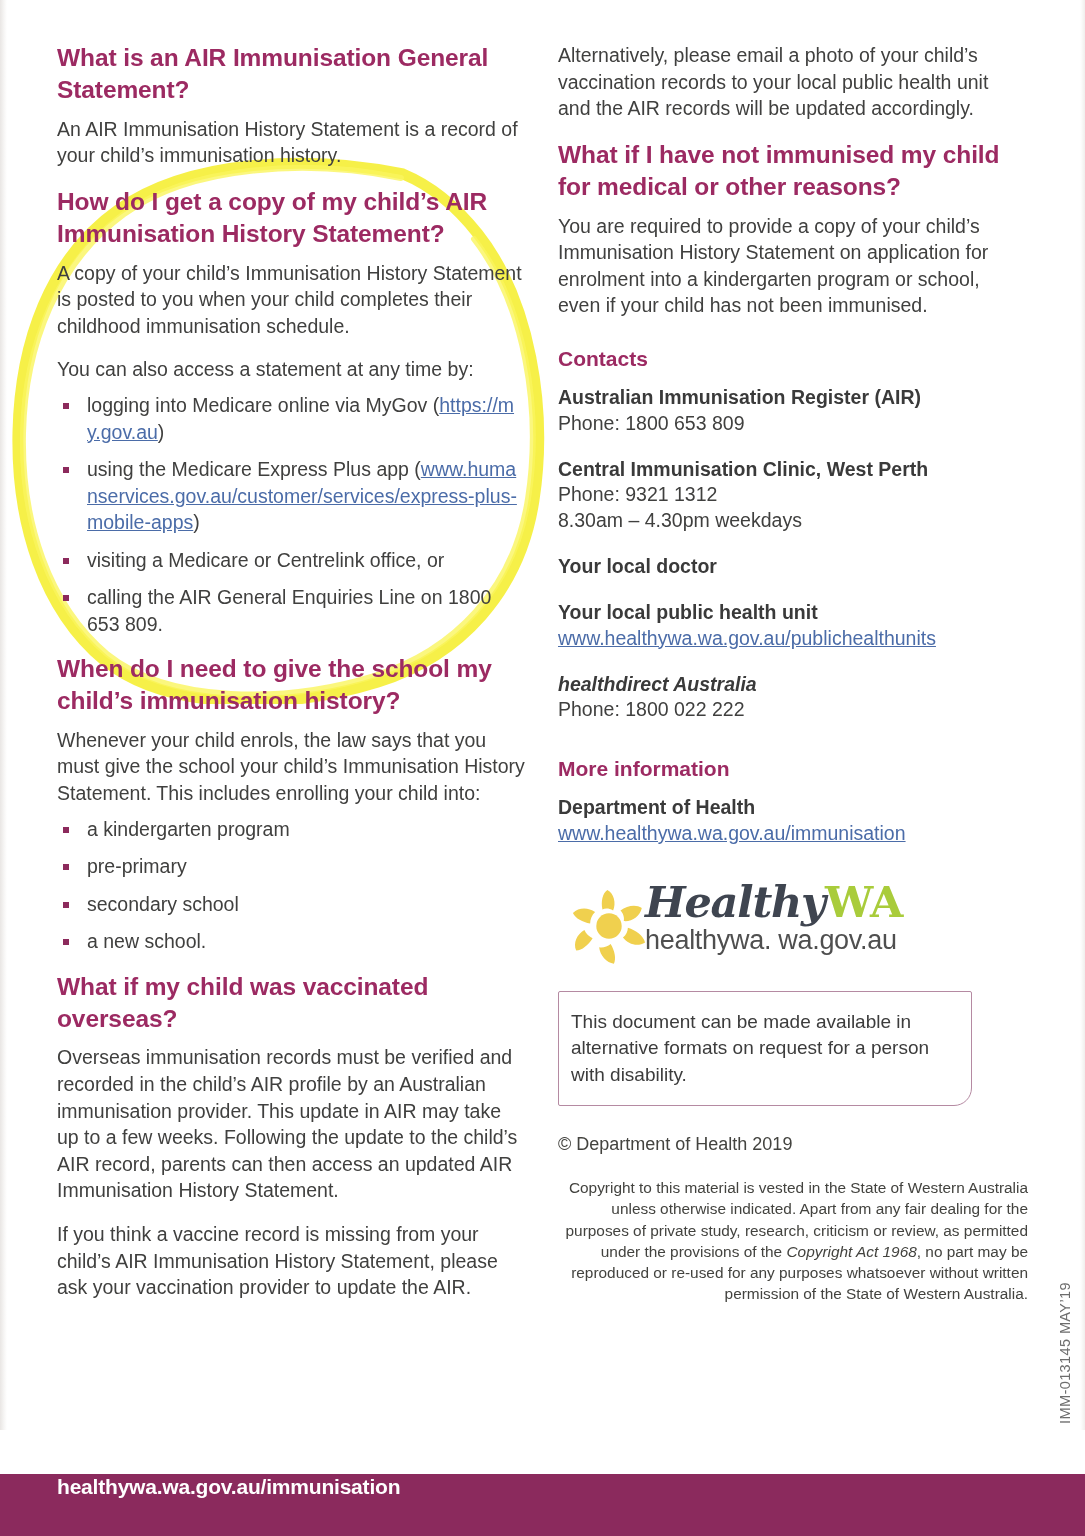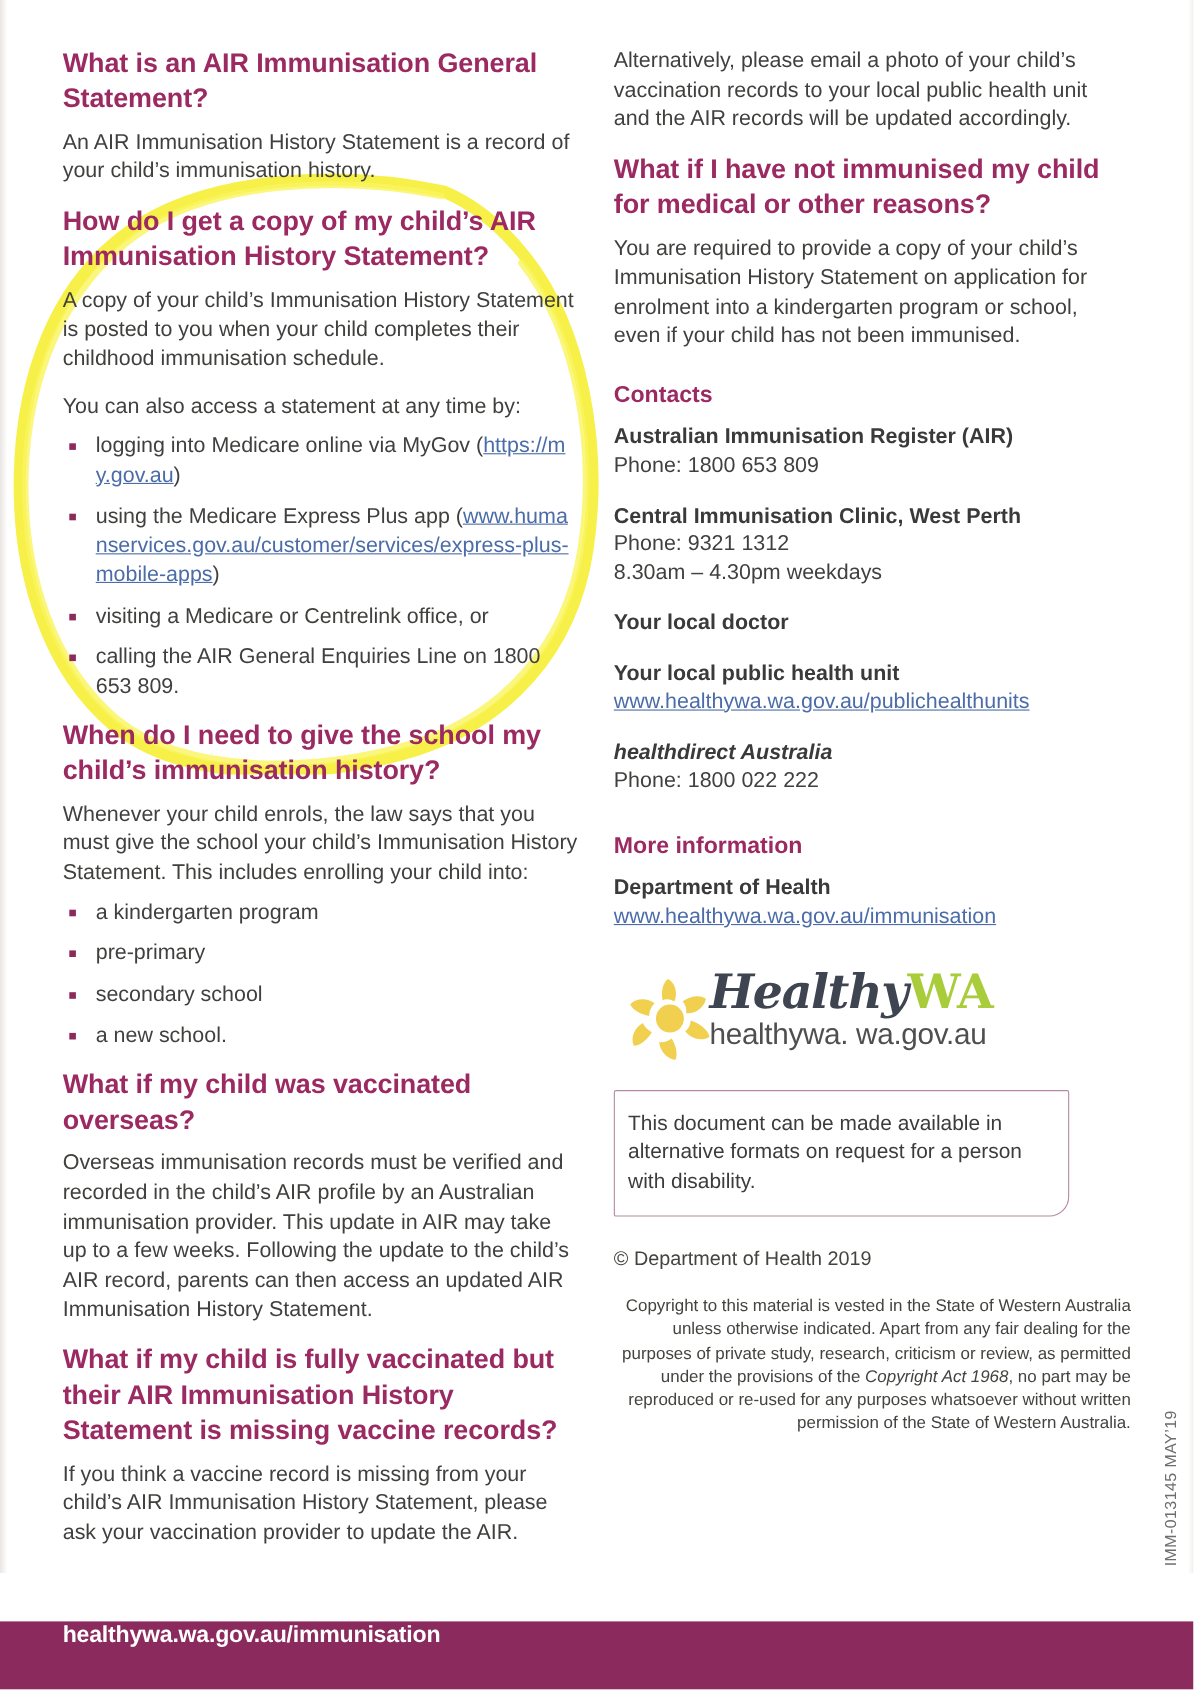--- a/index.html
+++ b/index.html
@@ -293,21 +293,20 @@
       <ul class="bullets">
         <li>a kindergarten program</li>
         <li>pre-primary</li>
         <li>secondary school</li>
         <li>a new school.</li>
       </ul>
 
       <h2 class="heading gap-before">What if my child was vaccinated overseas?</h2>
       <p class="body">Overseas immunisation records must be verified and recorded in the child’s AIR profile by an Australian immunisation provider. This update in AIR may take up to a few weeks. Following the update to the child’s AIR record, parents can then access an updated AIR Immunisation History Statement.</p>
 
-      <h2 class="heading gap-before">What if my child is fully vaccinated but their AIR Immunisation History Statement is missing vaccine records?</h2>
       <p class="body">If you think a vaccine record is missing from your child’s AIR Immunisation History Statement, please ask your vaccination provider to update the AIR.</p>
 
     </div>
 
     <div class="col col-right">
 
       <p class="body">Alternatively, please email a photo of your child’s vaccination records to your local public health unit and the AIR records will be updated accordingly.</p>
 
       <h2 class="heading gap-before">What if I have not immunised my child for medical or other reasons?</h2>
       <p class="body">You are required to provide a copy of your child’s Immunisation History Statement on application for enrolment into a kindergarten program or school, even if your child has not been immunised.</p>

